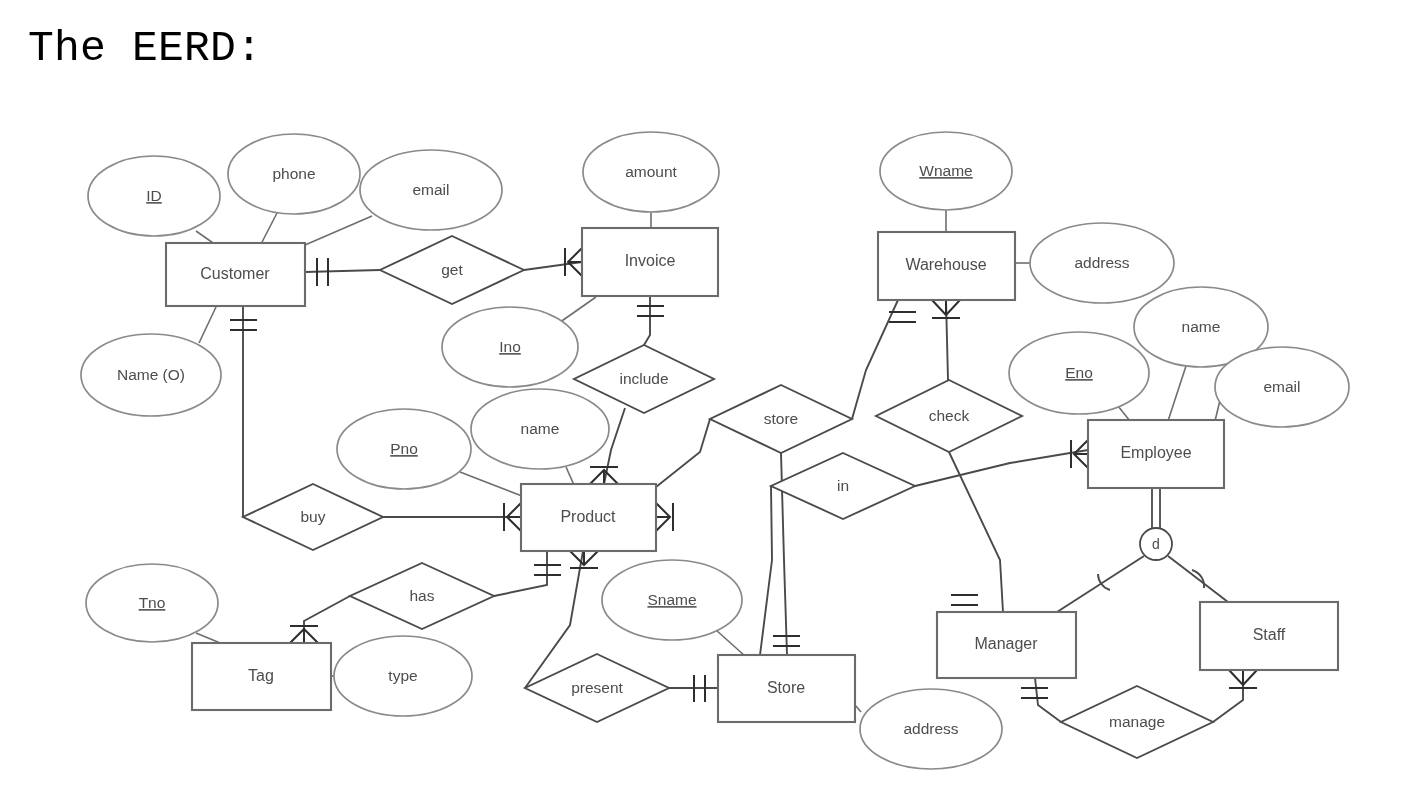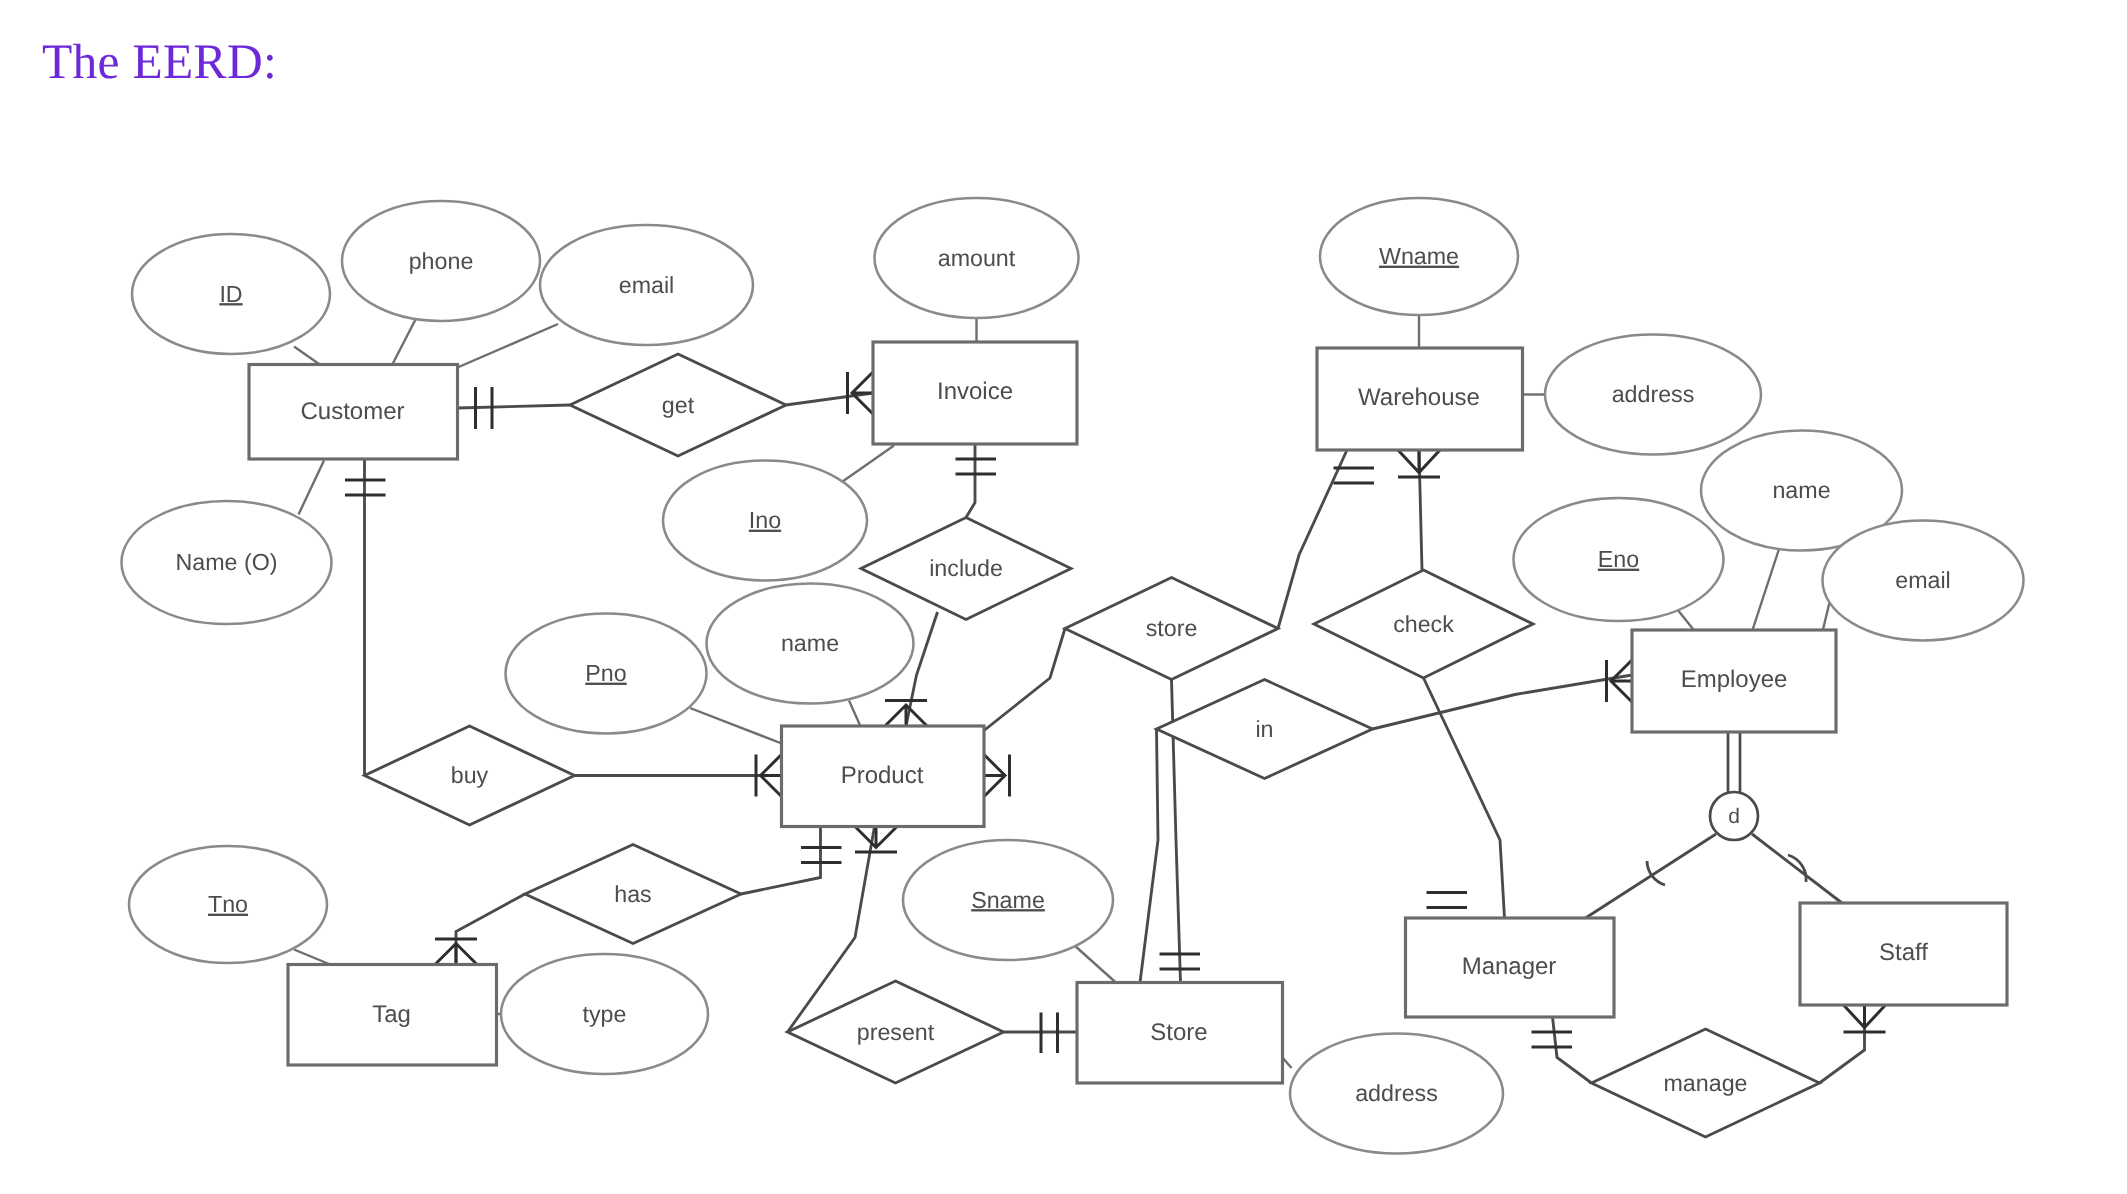--- a/index.html
+++ b/index.html
@@ -11,23 +11,23 @@
     width: 1418px;
     height: 796px;
     font-family: "Liberation Sans", sans-serif;
     overflow: hidden;
     position: relative;
   }
   #page-title {
     position: absolute;
     left: 28px;
     top: 24px;
-    font-family: Liberation Serif, serif;
-    font-size: 33px;
-    color: #6d28d9;
+    font-family: Liberation Mono, monospace;
+    font-size: 43px;
+    color: #000000;
     letter-spacing: 0.2px;
     white-space: nowrap;
   }
   #eerd-canvas {
     position: absolute;
     left: 0;
     top: 0;
     width: 1418px;
     height: 796px;
   }

